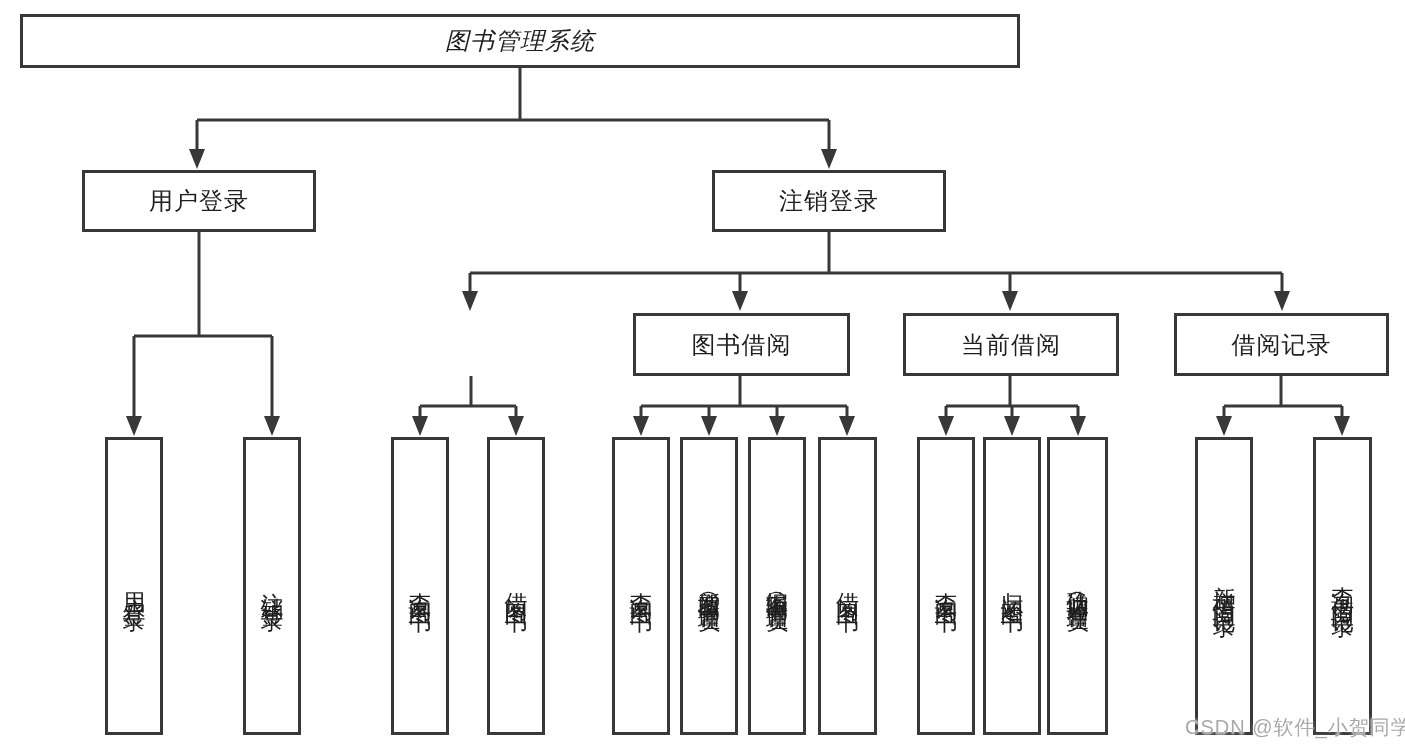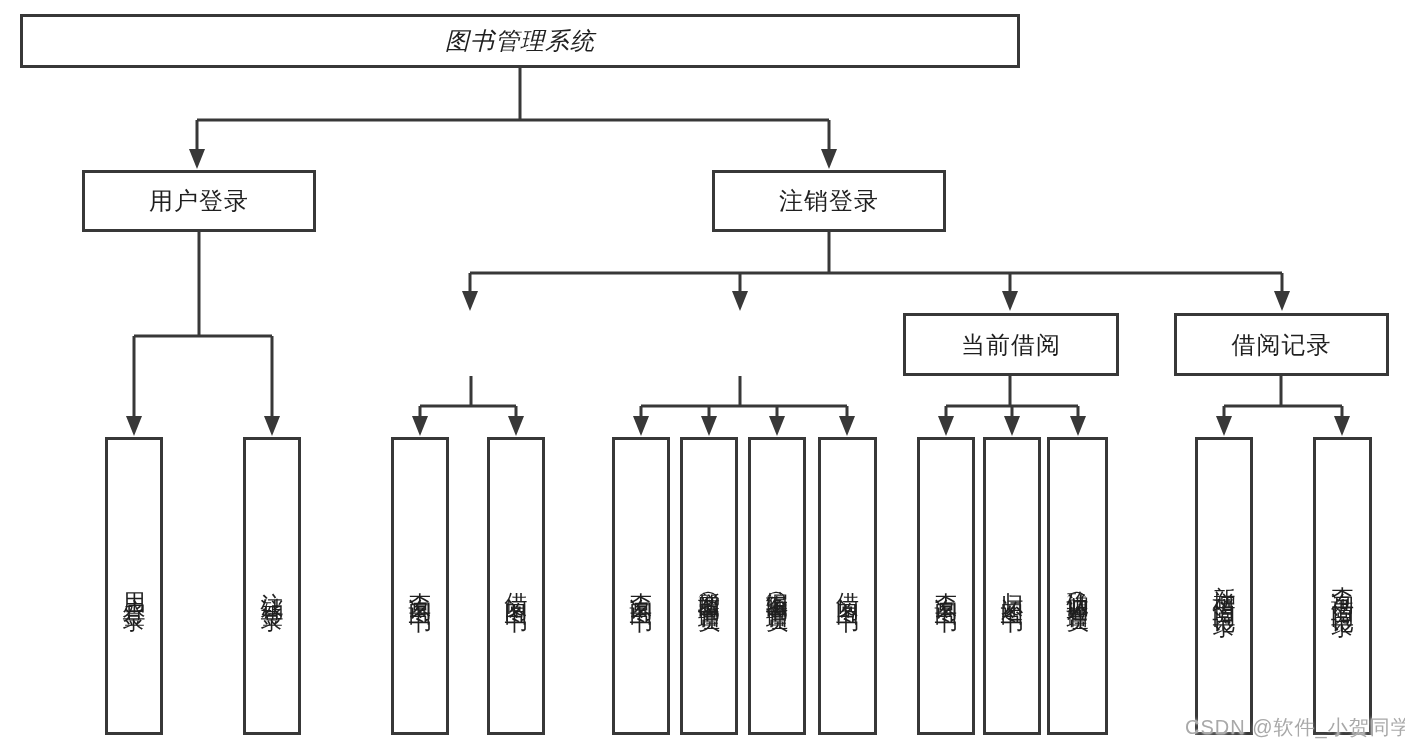--- a/index.html
+++ b/index.html
@@ -91,20 +91,23 @@
     <span>图书管理系统</span>
   </div>
 
   <div class="node h-node" style="left:82px;top:170px;width:234px;height:62px">
     <span>用户登录</span>
   </div>
   <div class="node h-node" style="left:712px;top:170px;width:234px;height:62px">
     <span>注销登录</span>
   </div>
 
+  <div class="node h-node" style="left:633px;top:313px;width:217px;height:63px">
+    <span>图书借阅</span>
+  </div>
   <div class="node h-node" style="left:903px;top:313px;width:216px;height:63px">
     <span>当前借阅</span>
   </div>
   <div class="node h-node" style="left:1174px;top:313px;width:215px;height:63px">
     <span>借阅记录</span>
   </div>
 
   <div class="node v-node" style="left:105px;top:437px;width:58px;height:298px">
     <span>用户登录</span>
   </div>

